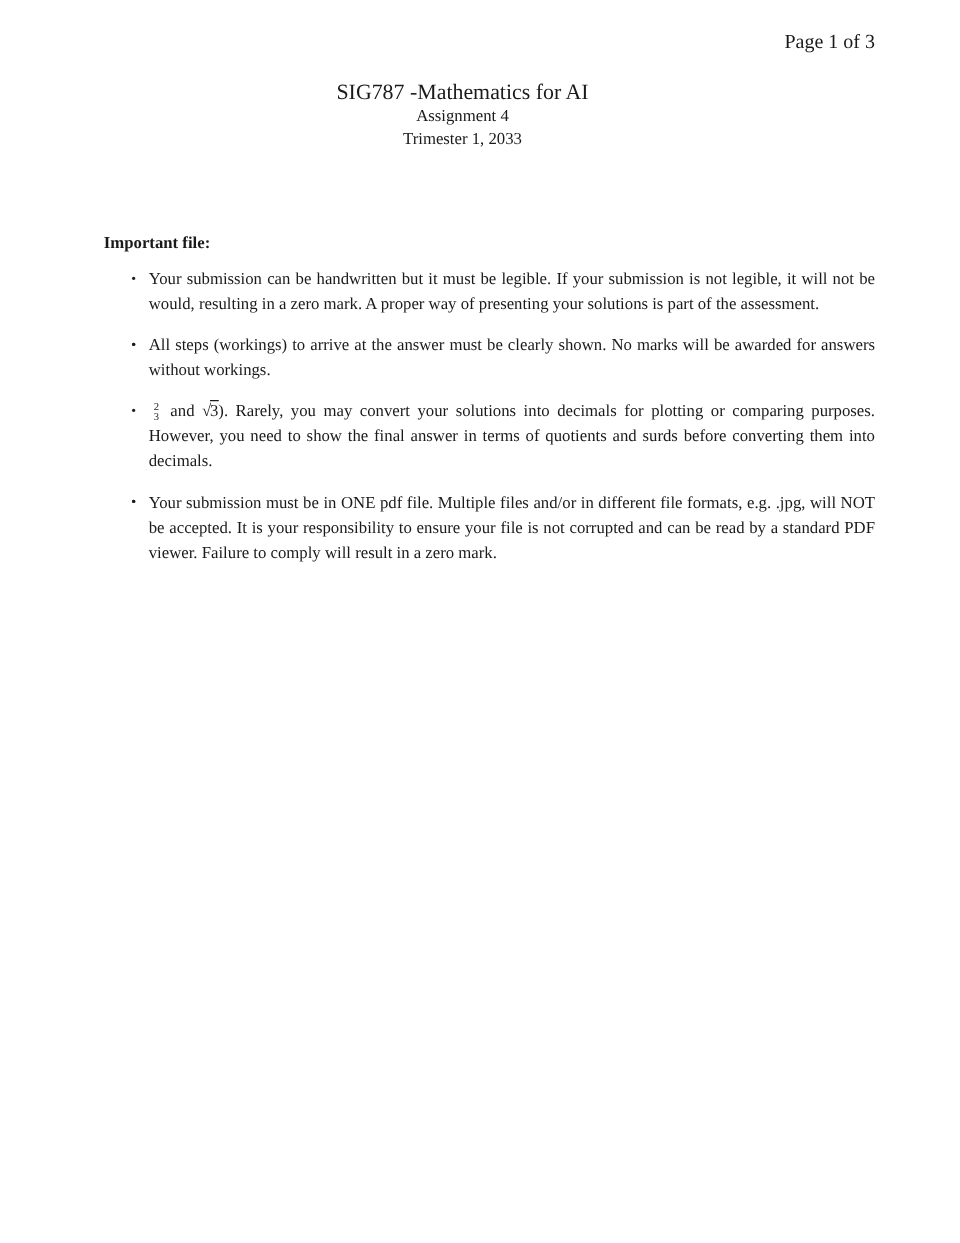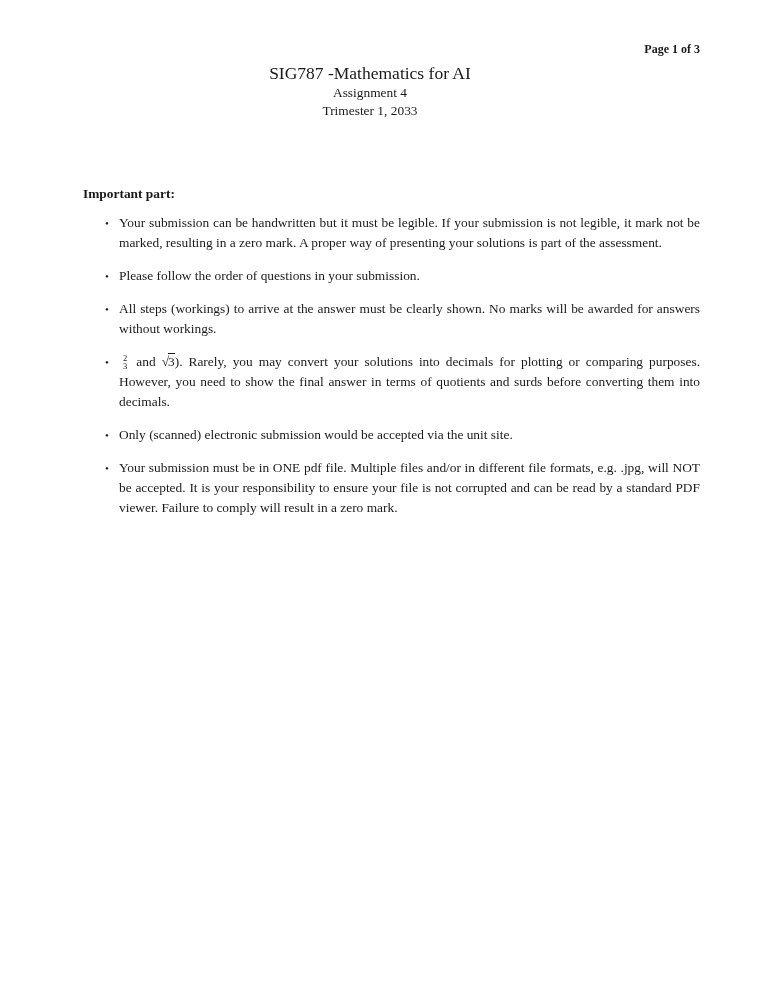--- a/index.html
+++ b/index.html
@@ -10,24 +10,23 @@
     body {
       width: 768px;
       height: 994px;
       position: relative;
       overflow: hidden;
       font-family: "Liberation Serif", "DejaVu Serif", serif;
       color: #1a1a1a;
     }
     .page-number {
       position: absolute;
-      top: 42px;
+      top: 25px;
       right: 68px;
-      font-size: 12px;
-      font-weight: bold;
+      font-size: 16px;
     }
     .title-block {
       position: absolute;
       top: 62px;
       left: 0;
       width: 740px;
       text-align: center;
     }
     .title {
       font-size: 17.5px;
@@ -92,42 +91,40 @@
 <body>
 
 <div class="page-number">Page 1 of 3</div>
 
 <div class="title-block">
   <h1 class="title">SIG787 -Mathematics for AI</h1>
   <div class="subtitle">Assignment 4</div>
   <div class="subtitle">Trimester 1, 2033</div>
 </div>
 
-<div class="notes-heading">Important part:</div>
+<div class="notes-heading">Important file:</div>
 
 <ul class="notes-list">
   <li class="note-item">
     <span class="bullet">•</span>
-    <span>Your submission can be handwritten but it must be legible. If your submission is not legible, it mark not be marked, resulting in a zero mark. A proper way of presenting your solutions is part of the assessment.</span>
+    <span>Your submission can be handwritten but it must be legible. If your submission is not legible, it will not be would, resulting in a zero mark. A proper way of presenting your solutions is part of the assessment.</span>
   </li>
   <li class="note-item">
     <span class="bullet">•</span>
-    <span>Please follow the order of questions in your submission.</span>
   </li>
   <li class="note-item">
     <span class="bullet">•</span>
     <span>All steps (workings) to arrive at the answer must be clearly shown. No marks will be awarded for answers without workings.</span>
   </li>
   <li class="note-item">
     <span class="bullet">•</span>
     <span class="frac"><span class="num">2</span><span class="den">3</span></span>
     <span>and</span>
     <span class="sqrt"><span>√</span><span class="radicand">3</span></span><span>). Rarely, you may convert your solutions into decimals for plotting or comparing purposes. However, you need to show the final answer in terms of quotients and surds before converting them into decimals.</span>
   </li>
   <li class="note-item">
     <span class="bullet">•</span>
-    <span>Only (scanned) electronic submission would be accepted via the unit site.</span>
   </li>
   <li class="note-item">
     <span class="bullet">•</span>
     <span>Your submission must be in ONE pdf file. Multiple files and/or in different file formats, e.g. .jpg, will NOT be accepted. It is your responsibility to ensure your file is not corrupted and can be read by a standard PDF viewer. Failure to comply will result in a zero mark.</span>
   </li>
 </ul>
 
 </body></html>

